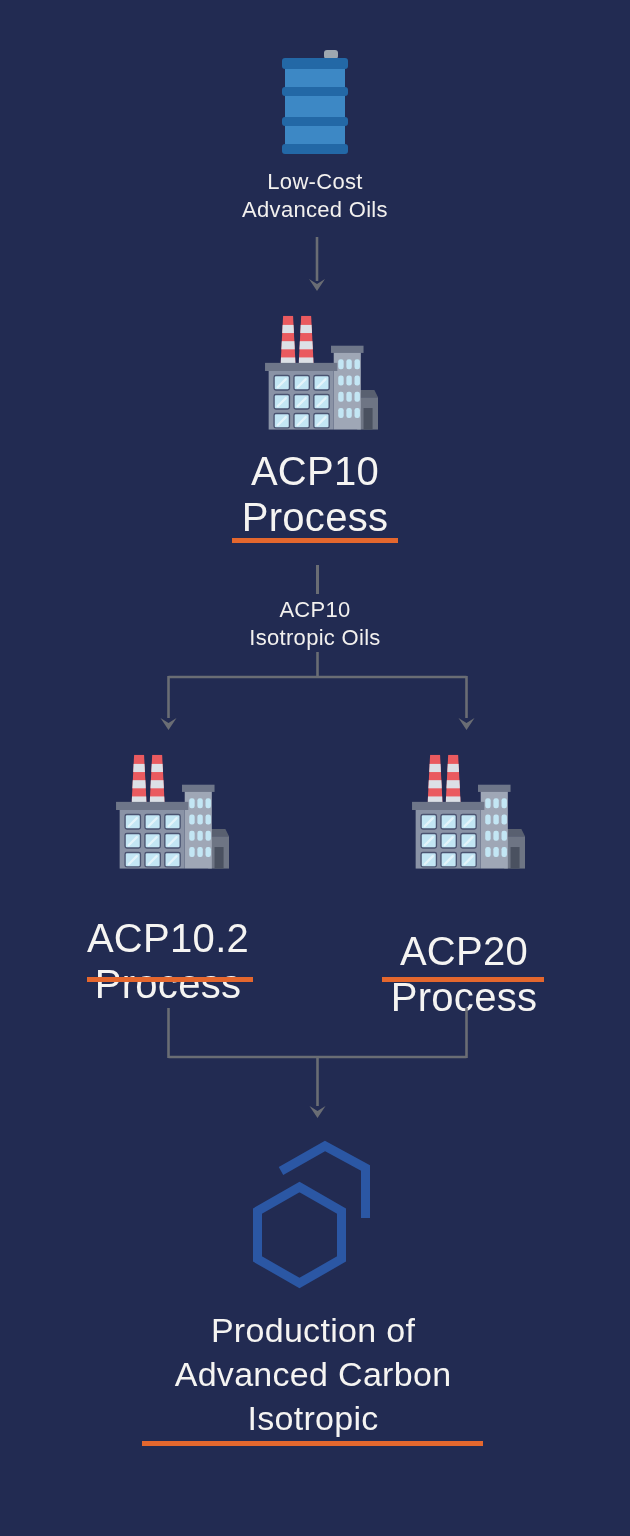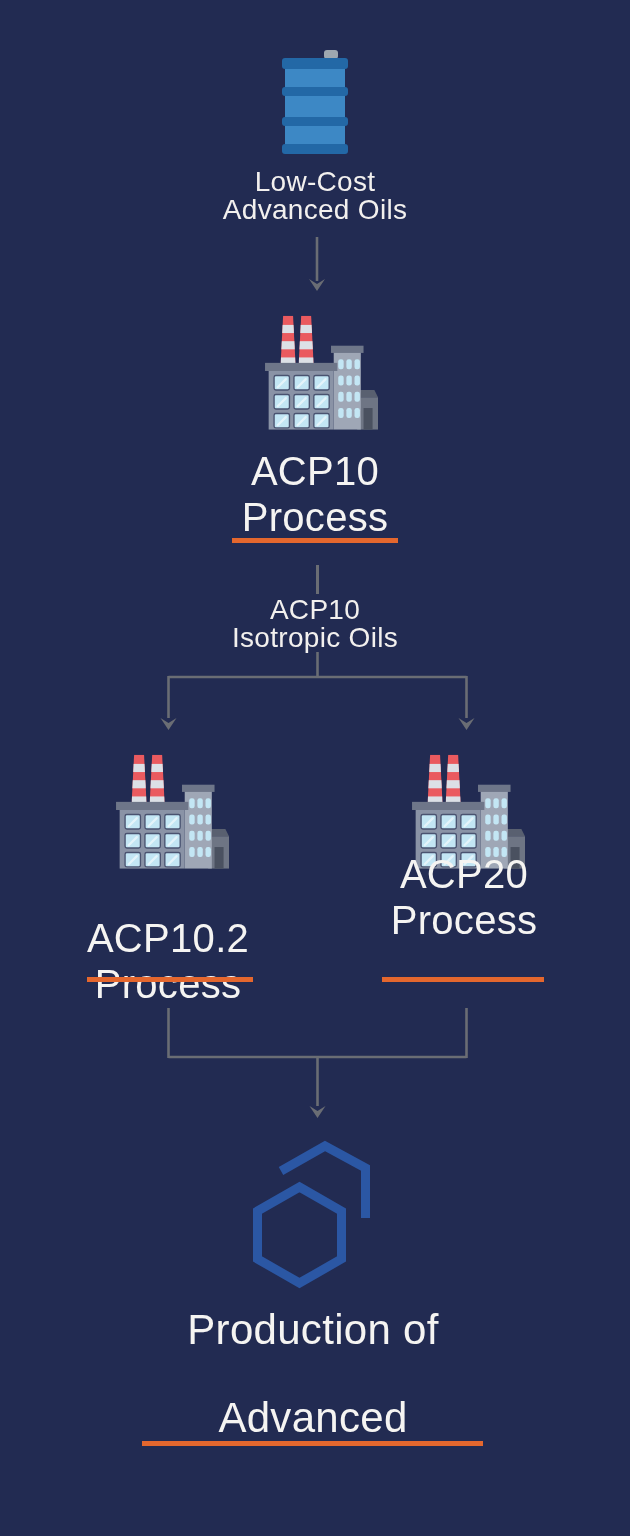--- a/index.html
+++ b/index.html
@@ -12,37 +12,37 @@
     position:relative;
     width:630px;
     height:1536px;
     background:#222B52;
     overflow:hidden;
     margin:0 auto;
   }
   .abs{position:absolute;}
   .label-sm{
     color:#F2F0EE;
-    font-size:28px;
+    font-size:22px;
     line-height:28px;
     font-weight:400;
     text-align:center;
     letter-spacing:.3px;
   }
   .label-lg{
     color:#F5F4F2;
     font-size:40px;
     line-height:46px;
     font-weight:400;
     text-align:center;
     letter-spacing:.3px;
   }
   .label-xl{
     color:#F5F4F2;
-    font-size:42px;
+    font-size:34px;
     line-height:44px;
     font-weight:400;
     text-align:center;
     letter-spacing:.3px;
   }
   .underline{
     position:absolute;
     height:5px;
     background:#E4672E;
   }
@@ -178,38 +178,38 @@
   </svg>
   <div class="abs label-lg" style="left:18px;top:915px;width:300px">
     <span>ACP10.2</span><br>
     <span>Process</span>
   </div>
   <div class="underline" style="left:87px;top:977px;width:166px"></div>
 
   <svg class="abs" style="left:403px;top:751px" width="122" height="118" viewBox="0 0 135 130">
     <use href="#factory"></use>
   </svg>
-  <div class="abs label-lg" style="left:314px;top:851px;width:300px">
+  <div class="abs label-lg" style="left:314px;top:928px;width:300px">
     <span>ACP20</span><br>
     <span>Process</span>
   </div>
   <div class="underline" style="left:382px;top:977px;width:162px"></div>
 
   <svg class="abs" style="left:158px;top:1006px" width="320" height="116" viewBox="0 0 320 116">
     <path d="M10.5 2 V52" stroke="#6A6D74" stroke-width="2.6" fill="none"></path>
     <path d="M308.5 2 V52" stroke="#6A6D74" stroke-width="2.6" fill="none"></path>
     <path d="M10.5 51 H308.5" stroke="#6A6D74" stroke-width="2.6" fill="none"></path>
     <path d="M159.5 51 V100" stroke="#6A6D74" stroke-width="2.6" fill="none"></path>
     <path d="M151.5 100 L159.5 112 L167.5 100 L159.5 105 Z" fill="#6A6D74"></path>
   </svg>
 
   <svg class="abs" style="left:253px;top:1135px" width="120" height="160" viewBox="0 0 120 160">
     <polygon points="46.5,52 88.5,76 88.5,124 46.5,148 4.5,124 4.5,76" fill="none" stroke="#2B57A4" stroke-width="9"></polygon>
     <polyline points="28,36 72,11 112.5,33 112.5,83" fill="none" stroke="#2B57A4" stroke-width="9"></polyline>
   </svg>
   <div class="abs label-xl" style="left:113px;top:1308px;width:400px">
     <span>Production of</span><br>
-    <br>
-    <span>Advanced</span>
+    <span>Advanced Carbon</span><br>
+    <span>Isotropic</span>
   </div>
   <div class="underline" style="left:142px;top:1441px;width:341px"></div>
 
 </div>
 
 </body></html>

